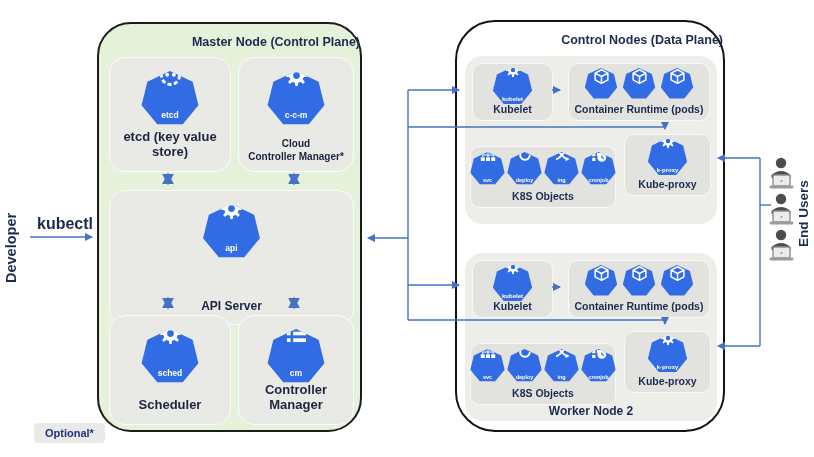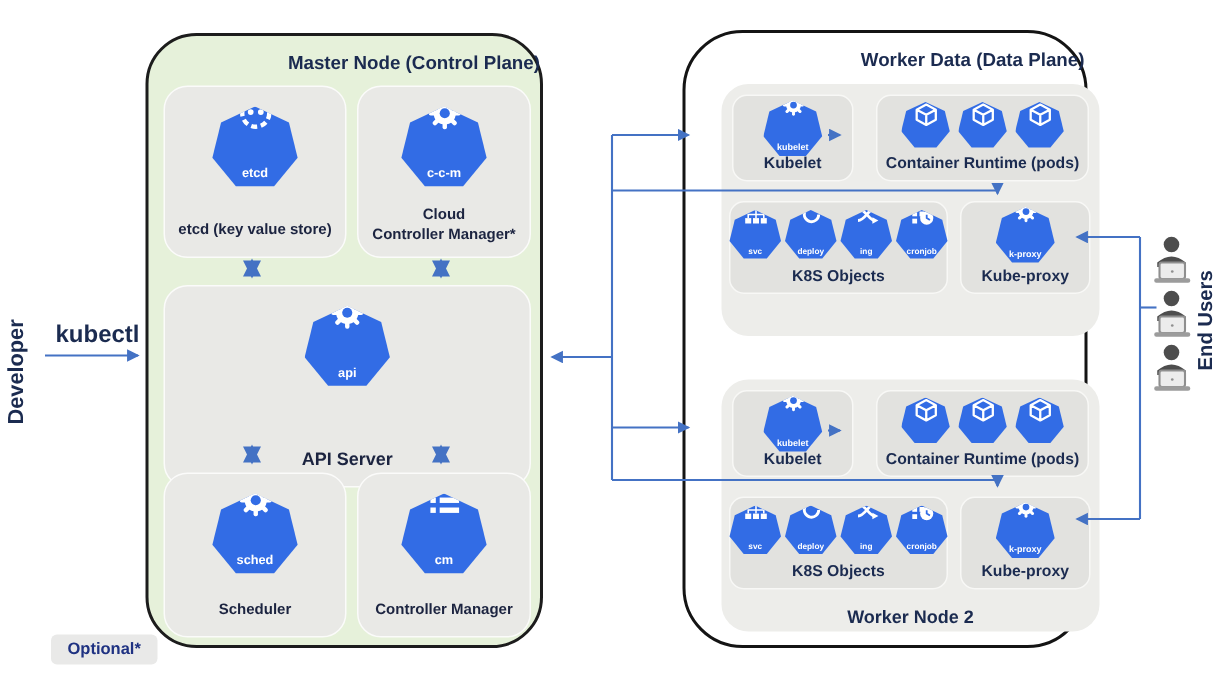--- a/index.html
+++ b/index.html
@@ -18,26 +18,26 @@
   
   .mbox { position:absolute; background:#e9e9e6; border:1.5px solid #fbfbfa; border-radius:16px; }
   .mbox-etcd  { left:10px;  top:33px;  width:122px; height:115px; }
   .mbox-ccm   { left:139px; top:33px;  width:116px; height:115px; }
   .mbox-api   { left:10px;  top:166px; width:245px; height:135px;padding-left:40px; }
   .mbox-sched { left:10px;  top:291px; width:122px; height:110px; }
   .mbox-cm    { left:139px; top:291px; width:116px; height:110px; }
 
   
   .wnode { position:absolute; left:8px; width:252px; height:168px;
-           background:#ededea; border-radius:18px;margin-left:16px; }
+           background:#ededea; border-radius:18px; }
   .wnode-1 { top:34px; } .wnode-2 { top:231px; }
   .ibox { position:absolute; background:#e2e2df; border:1px solid #f8f8f6; border-radius:10px; }
   .ibox-kubelet { left:7px;  top:7px;  width:81px;  height:58px; }
   .ibox-runtime { left:103px; top:7px; width:142px; height:58px; }
-  .ibox-objects { left:5px;  top:78px; width:146px; height:62px; }
+  .ibox-objects { left:5px;  top:90px; width:146px; height:62px; }
   .ibox-proxy   { left:159px; top:78px; width:87px; height:62px; }
   .wname { position:absolute; bottom:3px; left:0; right:0; text-align:center;
            font-size:12px; font-weight:bold; color:#1b2b50; }
 
   
   .hep { position:absolute; background:#326ce5;
          clip-path:polygon(50% 0%,89% 19%,99% 61%,72% 95%,28% 95%,1% 61%,11% 19%);
          display:flex; align-items:flex-start; justify-content:center; }
   .hep .hlabel { position:absolute; left:0; right:0; text-align:center; color:#fff;
                  font-weight:bold; white-space:nowrap; }
@@ -51,21 +51,21 @@
   .hep-obj .gly { width:16px; height:16px; margin-top:-5px; }
   .hep-obj .hlabel { bottom:3px; font-size:5.5px; }
   .hep-cube { position:relative; width:33px; height:32px; flex:0 0 auto; }
   .hep-cube .gly { width:17px; height:17px; }
 
   .obj-row { position:absolute; top:5px; left:0; right:0; display:flex; justify-content:center; gap:2px; }
   .cube-row { position:absolute; top:4px; left:0; right:0; display:flex; justify-content:center; gap:5px; }
 
   
   .cap { position:absolute; left:0; right:0; text-align:center; font-weight:bold; color:#1c2440; }
-  .cap-m  { bottom:12px; font-size:10px;margin-top:28px; }
+  .cap-m  { bottom:12px; font-size:13px;margin-top:28px; }
   .cap-m2 { bottom:8px; font-size:10px; line-height:1.25; white-space:pre-line; }
   .cap-api { bottom:11px; font-size:12px; }
   .cap-w  { bottom:5px; font-size:10.5px; color:#1b2b50; }
 
   
   .vtext { position:absolute; writing-mode:vertical-rl; transform:rotate(180deg);
            font-weight:bold; color:#1b2b50; }
   .developer { left:3px; top:203px; font-size:14.5px; height:90px; text-align:center; }
   .endusers-label { left:796px; top:168px; font-size:13.5px; height:92px; text-align:center; }
   .kubectl { position:absolute; left:37px; top:215px; font-size:16px; font-weight:bold; color:#1b2b50; }
@@ -160,21 +160,21 @@
           </g>
           <circle cx="12" cy="12" r="3" fill="#326ce5"></circle>
         </svg>
         <span class="hlabel">sched</span>
       </div>
       <div class="cap cap-m">Scheduler</div>
     </div>
   </div>
 
   <div class="workers">
-    <div class="panel-title">Worker Data (Data Plane)</div>
+    <div class="panel-title">Control Nodes (Data Plane)</div>
 
     <div class="wnode wnode-1">
       <div class="ibox ibox-kubelet">
         <div class="hep hep-sm">
           <svg class="gly" viewBox="0 0 24 24">
             <g fill="#fff">
               <rect x="10.7" y="2.5" width="2.6" height="19" rx="1.2"></rect>
               <rect x="2.5" y="10.7" width="19" height="2.6" rx="1.2"></rect>
               <rect x="10.7" y="2.5" width="2.6" height="19" rx="1.2" transform="rotate(45 12 12)"></rect>
               <rect x="10.7" y="2.5" width="2.6" height="19" rx="1.2" transform="rotate(-45 12 12)"></rect>

